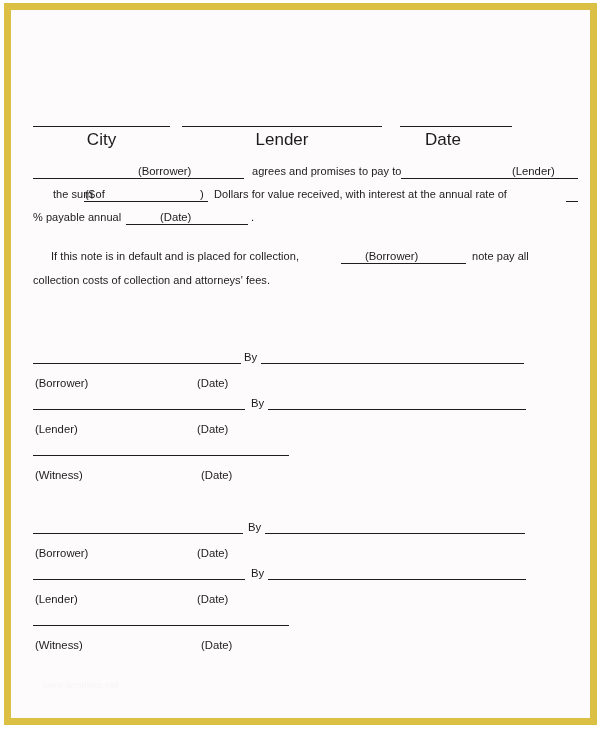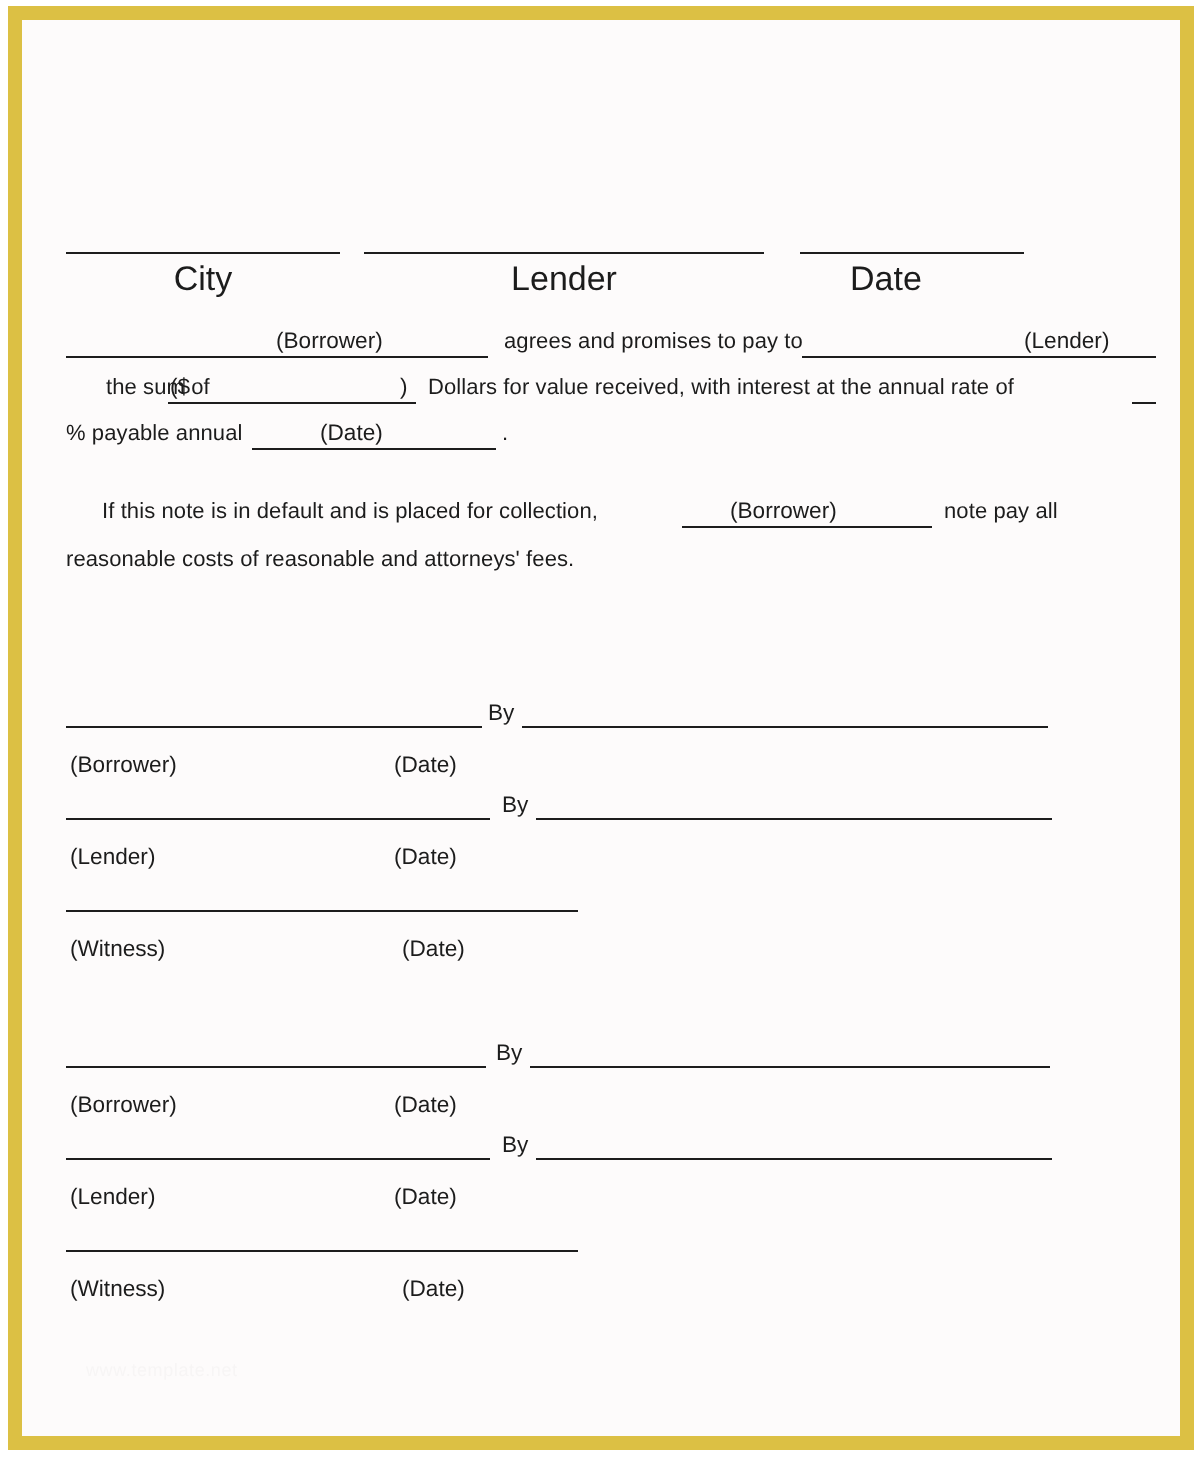--- a/index.html
+++ b/index.html
@@ -147,21 +147,21 @@
 
     <div class="doc-text" style="left:22px; top:201px;">% payable annual</div>
     <div class="rule" style="left:115px; top:214px; width:122px;"></div>
     <div class="field-token" style="left:149px; top:201px;">(Date)</div>
     <div class="doc-text" style="left:240px; top:201px;">.</div>
 
     <div class="doc-text" style="left:40px; top:240px;">If this note is in default and is placed for collection,</div>
     <div class="rule" style="left:330px; top:253px; width:125px;"></div>
     <div class="field-token" style="left:354px; top:240px;">(Borrower)</div>
     <div class="doc-text" style="left:461px; top:240px;">note pay all</div>
-    <div class="doc-text" style="left:22px; top:264px;">reasonable costs of reasonable and attorneys' fees.</div>
+    <div class="doc-text" style="left:22px; top:264px;">collection costs of collection and attorneys' fees.</div>
 
     <div class="rule" style="left:22px; top:353px; width:208px;"></div>
     <div class="by-label" style="left:233px; top:341px;">By</div>
     <div class="rule" style="left:250px; top:353px; width:263px;"></div>
     <div class="sig-label" style="left:24px; top:367px;">(Borrower)</div>
     <div class="sig-label" style="left:186px; top:367px;">(Date)</div>
 
     <div class="rule" style="left:22px; top:399px; width:212px;"></div>
     <div class="by-label" style="left:240px; top:387px;">By</div>
     <div class="rule" style="left:257px; top:399px; width:258px;"></div>

